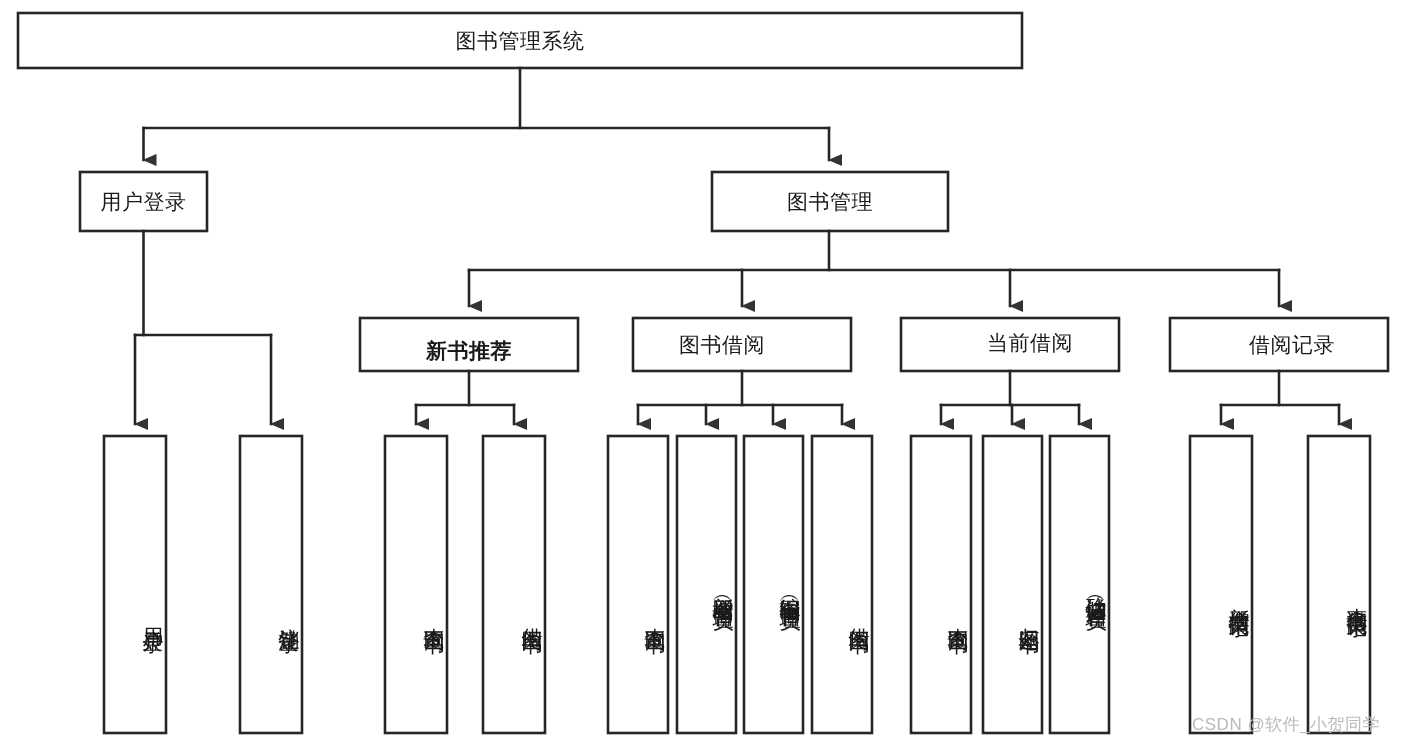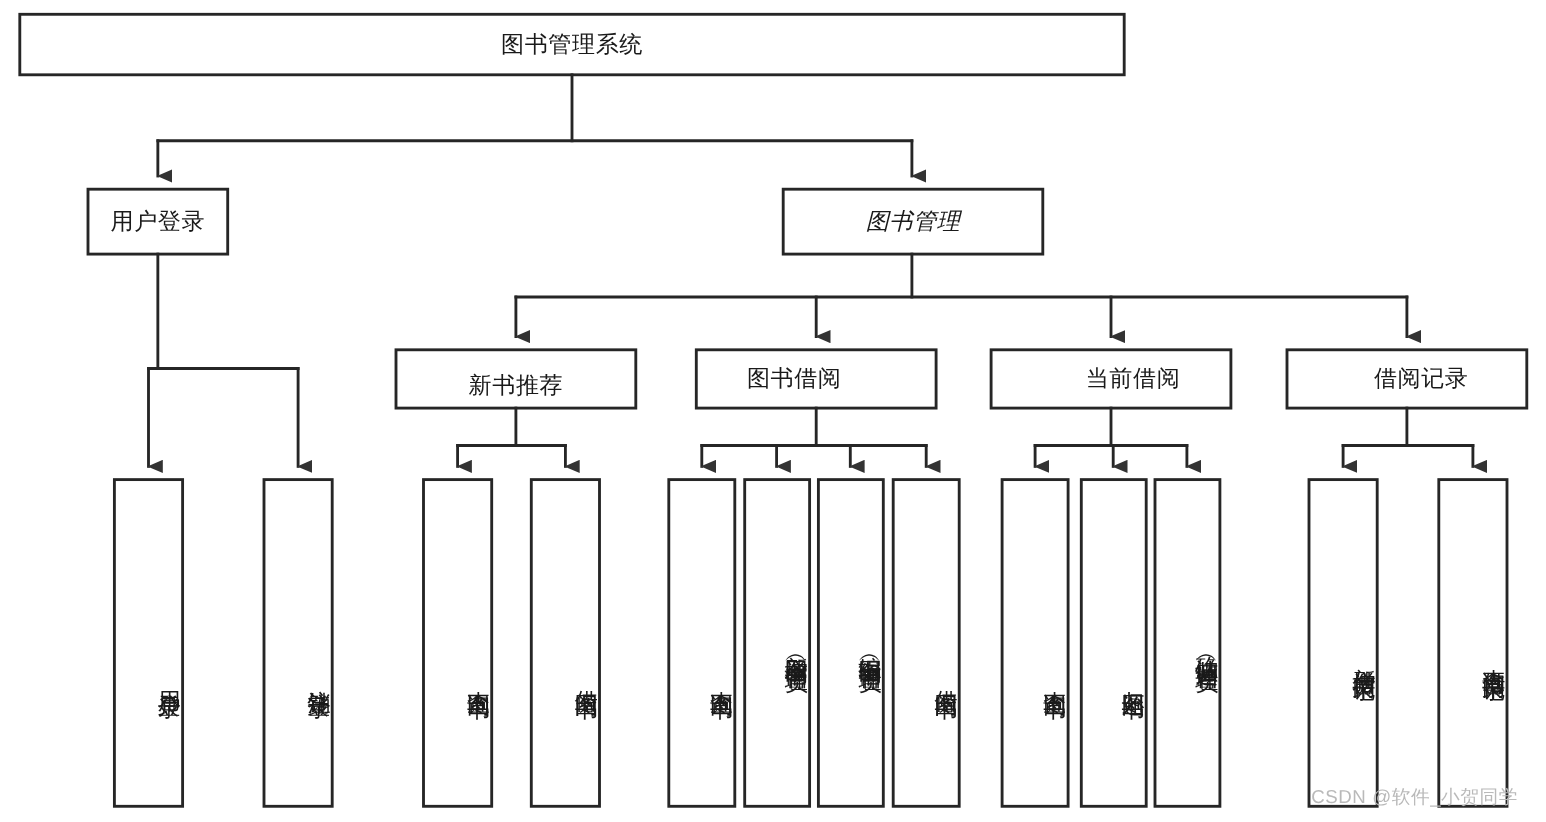--- a/index.html
+++ b/index.html
@@ -155,25 +155,25 @@
 
     <path class="connector" d="M 1279 371 L 1279 405"></path>
     <path class="connector" d="M 1221 405 L 1339 405"></path>
     <path class="connector" d="M 1221 405 L 1221 424" marker-end="url(#arrow)"></path>
     <path class="connector" d="M 1339 405 L 1339 424" marker-end="url(#arrow)"></path>
   </svg>
 
   <div class="node-label-h" style="left:18px; top:13px; width:1004px; height:55px;">图书管理系统</div>
 
   <div class="node-label-h" style="left:80px; top:172px; width:127px; height:59px;">用户登录</div>
-  <div class="node-label-h" style="left:712px; top:172px; width:236px; height:59px;font-style:italic;">图书管理</div>
+  <div class="node-label-h" style="left:712px; top:172px; width:236px; height:59px;">图书管理</div>
 
-  <div class="node-label-h" style="left:360px; top:318px; width:218px; height:65px;">新书推荐</div>
+  <div class="node-label-h" style="left:360px; top:318px; width:218px; height:65px;font-weight:bold;">新书推荐</div>
   <div class="node-label-h" style="left:633px; top:318px; width:178px; height:53px;">图书借阅</div>
-  <div class="node-label-h" style="left:901px; top:318px; width:258px; height:53px;">当前借阅</div>
+  <div class="node-label-h" style="left:901px; top:318px; width:258px; height:53px;font-family:Liberation Mono, monospace;">当前借阅</div>
   <div class="node-label-h" style="left:1202px; top:318px; width:180px; height:53px;">借阅记录</div>
 
   <div class="node-label-v" style="left:104px; top:496px; width:62px; height:237px;">用户登录</div>
   <div class="node-label-v" style="left:240px; top:496px; width:62px; height:237px;">注销登录</div>
 
   <div class="node-label-v" style="left:385px; top:496px; width:62px; height:237px;">查询图书</div>
   <div class="node-label-v" style="left:483px; top:496px; width:62px; height:237px;">借阅图书</div>
 
   <div class="node-label-v" style="left:608px; top:496px; width:60px; height:237px;">查询图书</div>
   <div class="node-label-v" style="left:677px; top:444px; width:59px; height:289px;">新增图书（管理员）</div>

